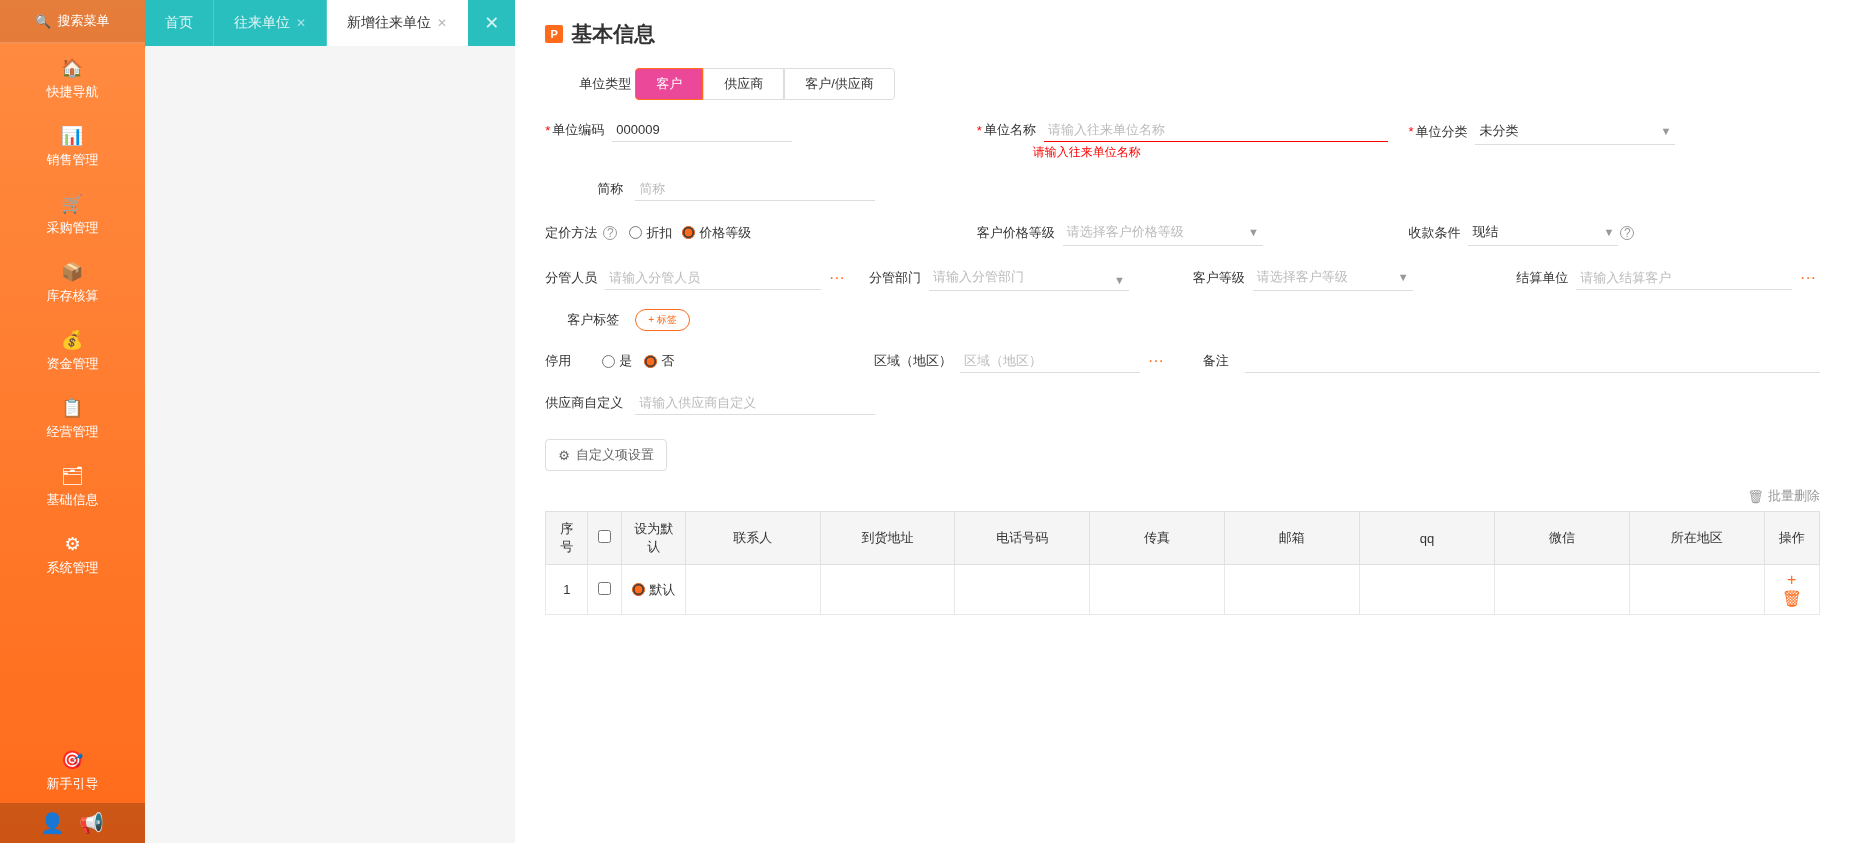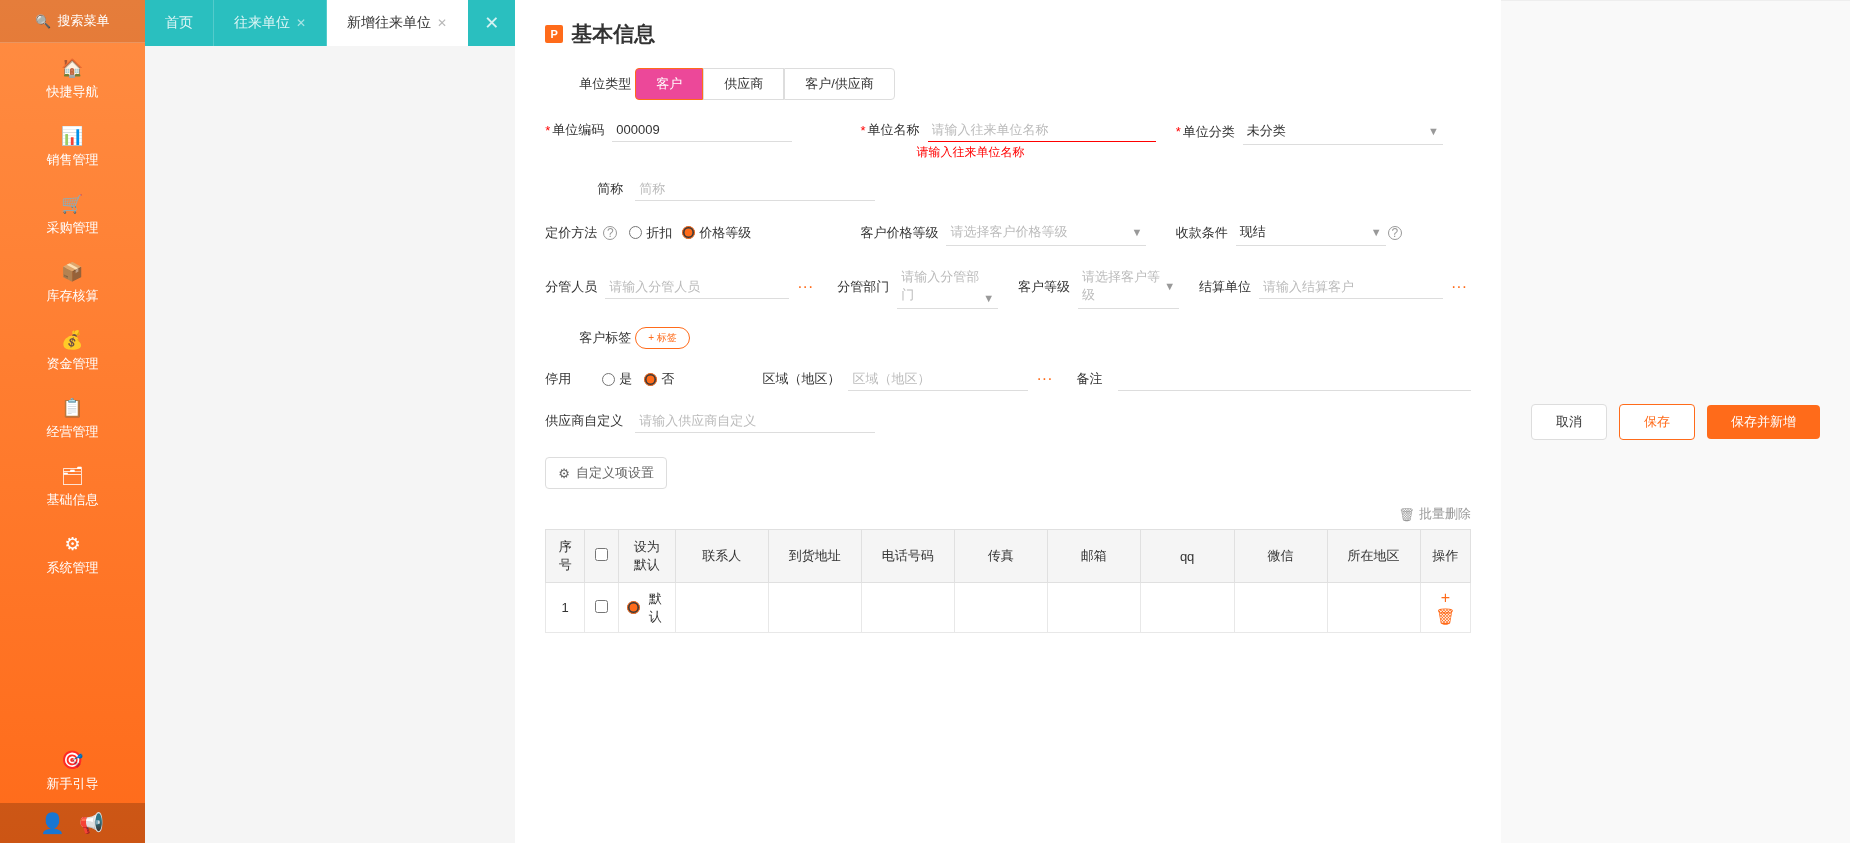--- a/index.html
+++ b/index.html
@@ -488,21 +488,21 @@
       </div>
 
       <div style="flex:1; display:flex; align-items:center; padding-left:20px;">
         <div style="white-space:nowrap; font-size:13px; color:#333; margin-right:8px; flex-shrink:0;">结算单位</div>
         <input class="field-input" type="text" style="flex: 1 1 0%;" placeholder="请输入结算客户">
         <span class="more-btn">···</span>
       </div>
     </div>
 
     <div style="display:flex; align-items:center; margin-bottom:18px;">
-      <div style="width:90px; text-align:right; padding-right:4px; font-size:13px; color:#333; flex-shrink:0;">客户标签</div>
+      <div style="width:90px; text-align:right; padding-right:16px; font-size:13px; color:#333; flex-shrink:0;">客户标签</div>
       <button class="tag-btn">+ 标签</button>
     </div>
 
     <div style="display:flex; align-items:center; margin-bottom:18px;">
 
       <div style="flex:1; display:flex; align-items:center;gap:21px;">
         <div style="white-space:nowrap; font-size:13px; color:#333; margin-right:10px; flex-shrink:0;">停用</div>
         <div class="radio-group">
           <label class="radio-item">
             <input type="radio" name="disabled" style="">
@@ -579,18 +579,13 @@
           <td><input type="text" style="border: none; outline: none; width: 100%; font-size: 13px;"></td>
           <td>
             <span class="table-action">+</span>
             <span class="table-action del">🗑</span>
           </td>
         </tr>
       </tbody>
     </table>
   </div>
 
-  <div class="bottom-bar">
-    <button class="btn-cancel">取消</button>
-    <button class="btn-save">保存</button>
-    <button class="btn-save-new">保存并新增</button>
-  </div>
 </div>
 
 </body></html>

